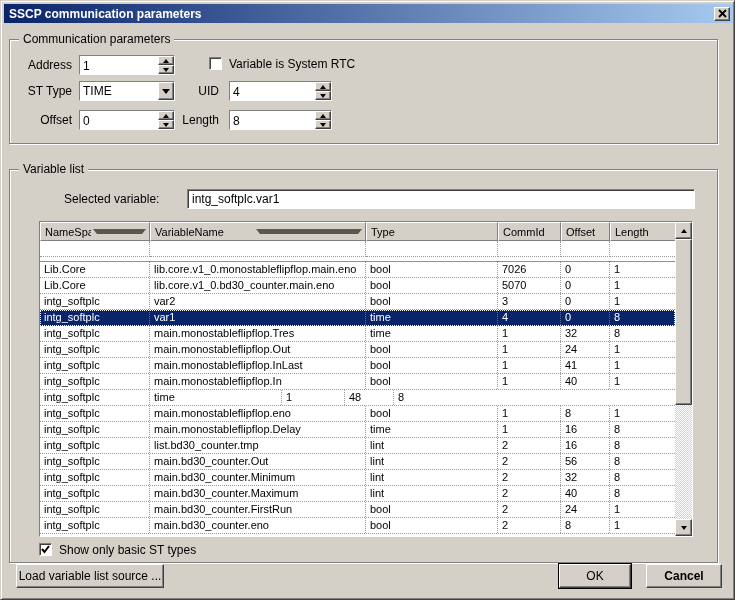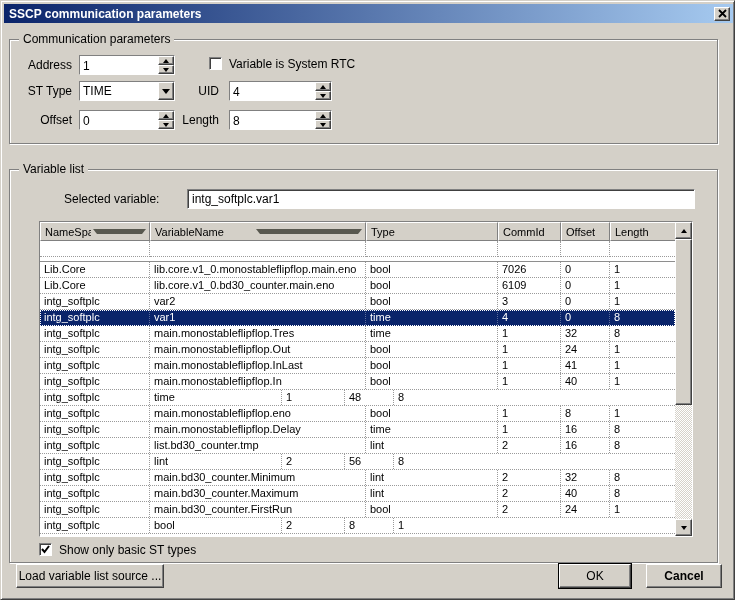--- a/index.html
+++ b/index.html
@@ -229,21 +229,21 @@
               <div class="tcell c1">lib.core.v1_0.monostableflipflop.main.eno</div>
               <div class="tcell c2">bool</div>
               <div class="tcell c3">7026</div>
               <div class="tcell c4">0</div>
               <div class="tcell c5">1</div>
             </div>
             <div class="trow">
               <div class="tcell c0">Lib.Core</div>
               <div class="tcell c1">lib.core.v1_0.bd30_counter.main.eno</div>
               <div class="tcell c2">bool</div>
-              <div class="tcell c3">6109</div>
+              <div class="tcell c3">5070</div>
               <div class="tcell c4">0</div>
               <div class="tcell c5">1</div>
             </div>
             <div class="trow">
               <div class="tcell c0">intg_softplc</div>
               <div class="tcell c1">var2</div>
               <div class="tcell c2">bool</div>
               <div class="tcell c3">3</div>
               <div class="tcell c4">0</div>
               <div class="tcell c5">1</div>
@@ -314,20 +314,21 @@
             <div class="trow">
               <div class="tcell c0">intg_softplc</div>
               <div class="tcell c1">list.bd30_counter.tmp</div>
               <div class="tcell c2">lint</div>
               <div class="tcell c3">2</div>
               <div class="tcell c4">16</div>
               <div class="tcell c5">8</div>
             </div>
             <div class="trow">
               <div class="tcell c0">intg_softplc</div>
+              <div class="tcell c1">main.bd30_counter.Out</div>
               <div class="tcell c2">lint</div>
               <div class="tcell c3">2</div>
               <div class="tcell c4">56</div>
               <div class="tcell c5">8</div>
             </div>
             <div class="trow">
               <div class="tcell c0">intg_softplc</div>
               <div class="tcell c1">main.bd30_counter.Minimum</div>
               <div class="tcell c2">lint</div>
               <div class="tcell c3">2</div>
@@ -345,20 +346,21 @@
             <div class="trow">
               <div class="tcell c0">intg_softplc</div>
               <div class="tcell c1">main.bd30_counter.FirstRun</div>
               <div class="tcell c2">bool</div>
               <div class="tcell c3">2</div>
               <div class="tcell c4">24</div>
               <div class="tcell c5">1</div>
             </div>
             <div class="trow">
               <div class="tcell c0">intg_softplc</div>
+              <div class="tcell c1">main.bd30_counter.eno</div>
               <div class="tcell c2">bool</div>
               <div class="tcell c3">2</div>
               <div class="tcell c4">8</div>
               <div class="tcell c5">1</div>
             </div>
           </div>
       </div>
       <div class="vscroll">
         <div class="sb-btn">
             <span class="tri tri-up"></span>

